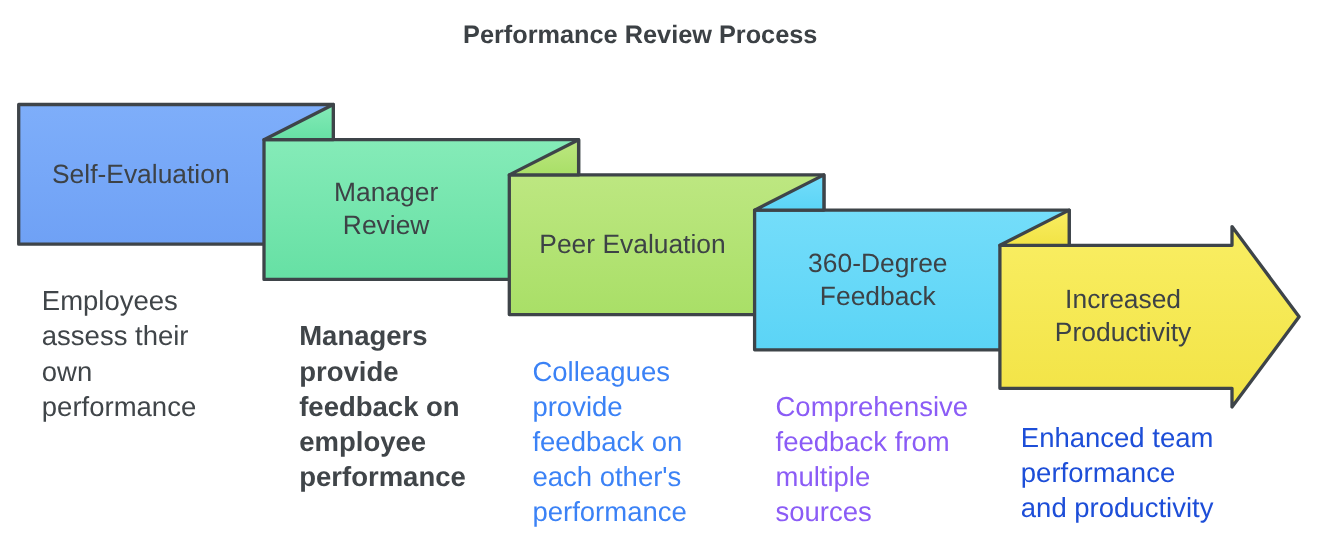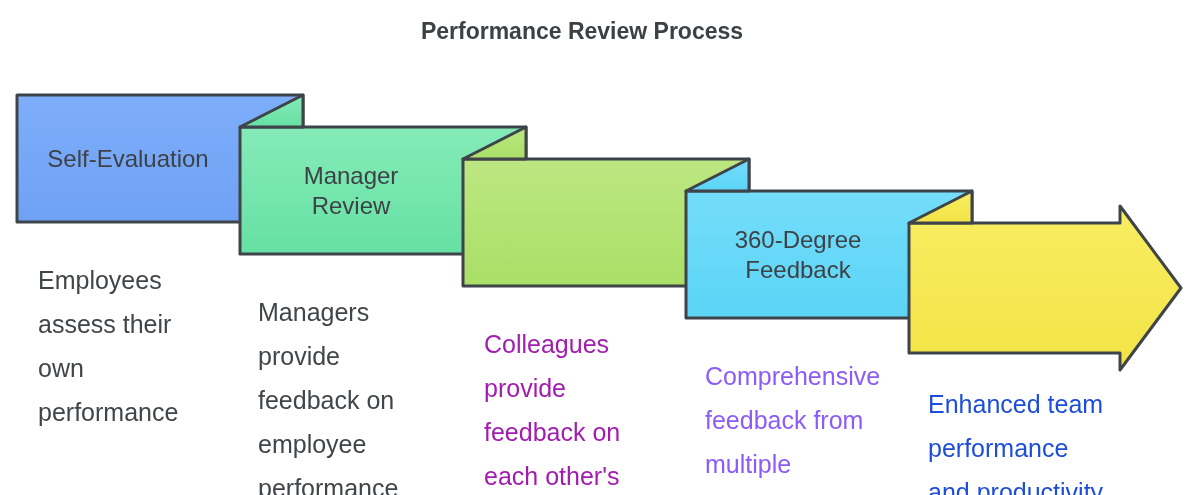--- a/index.html
+++ b/index.html
@@ -26,21 +26,21 @@
     position: absolute;
     transform: translate(-50%, -50%);
     font-size: 24px;
     line-height: 30px;
     text-align: center;
     white-space: pre-line;
   }
   .step-desc {
     position: absolute;
     font-size: 25px;
-    line-height: 44px;
+    line-height: 32px;
     text-align: left;
     white-space: pre-line;
   }
   .shape { stroke-width: 3; stroke-linejoin: round; }
 </style>
 </head>
 <body>
 
 <div class="canvas">
 
@@ -81,33 +81,36 @@
 
     <path class="shape" d="M909,223 L1120,223 L1120,206 L1181,288 L1120,370 L1120,353 L909,353 Z" fill="url(#g4)" stroke="#3E4449"></path>
     <polygon class="shape" points="909,223 972,191 972,223" fill="url(#g4)" stroke="#3E4449"></polygon>
   </svg>
 
   <div class="diagram-title" style="color: rgb(60, 65, 69);">Performance Review Process</div>
 
   <div class="step-label" style="left: 128px; top: 159px; color: rgb(61, 66, 70);">Self-Evaluation</div>
   <div class="step-label" style="left: 351px; top: 191px; color: rgb(61, 66, 70);">Manager
 Review</div>
+  <div class="step-label" style="left: 575px; top: 223px; color: rgb(61, 66, 70);">Peer Evaluation</div>
   <div class="step-label" style="left: 798px; top: 255px; color: rgb(61, 66, 70);">360-Degree
 Feedback</div>
+  <div class="step-label" style="left: 1021px; top: 288px; color: rgb(61, 66, 70);">Increased
+Productivity</div>
 
   <div class="step-desc" style="left: 38px; top: 258px; color: rgb(64, 69, 73);">Employees
 assess their
 own
 performance</div>
-  <div class="step-desc" style="left: 258px; top: 290px; color: rgb(64, 69, 73);">Managers
+  <div class="step-desc" style="left: 272px; top: 290px; color: rgb(64, 69, 73); font-weight: bold;">Managers
 provide
 feedback on
 employee
 performance</div>
-  <div class="step-desc" style="left: 484px; top: 322px; color: #a21caf;">Colleagues
+  <div class="step-desc" style="left: 484px; top: 322px; color: #3b82f6;">Colleagues
 provide
 feedback on
 each other's
 performance</div>
   <div class="step-desc" style="left: 705px; top: 354px; color: #8b5cf6;">Comprehensive
 feedback from
 multiple
 sources</div>
   <div class="step-desc" style="left: 928px; top: 382px; color: #1d4ed8;">Enhanced team
 performance

